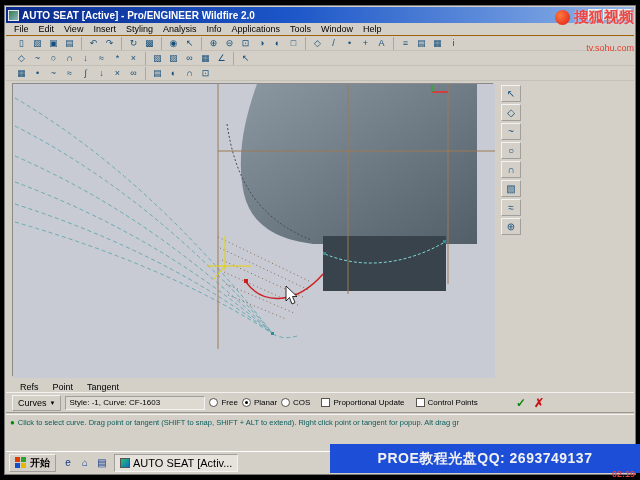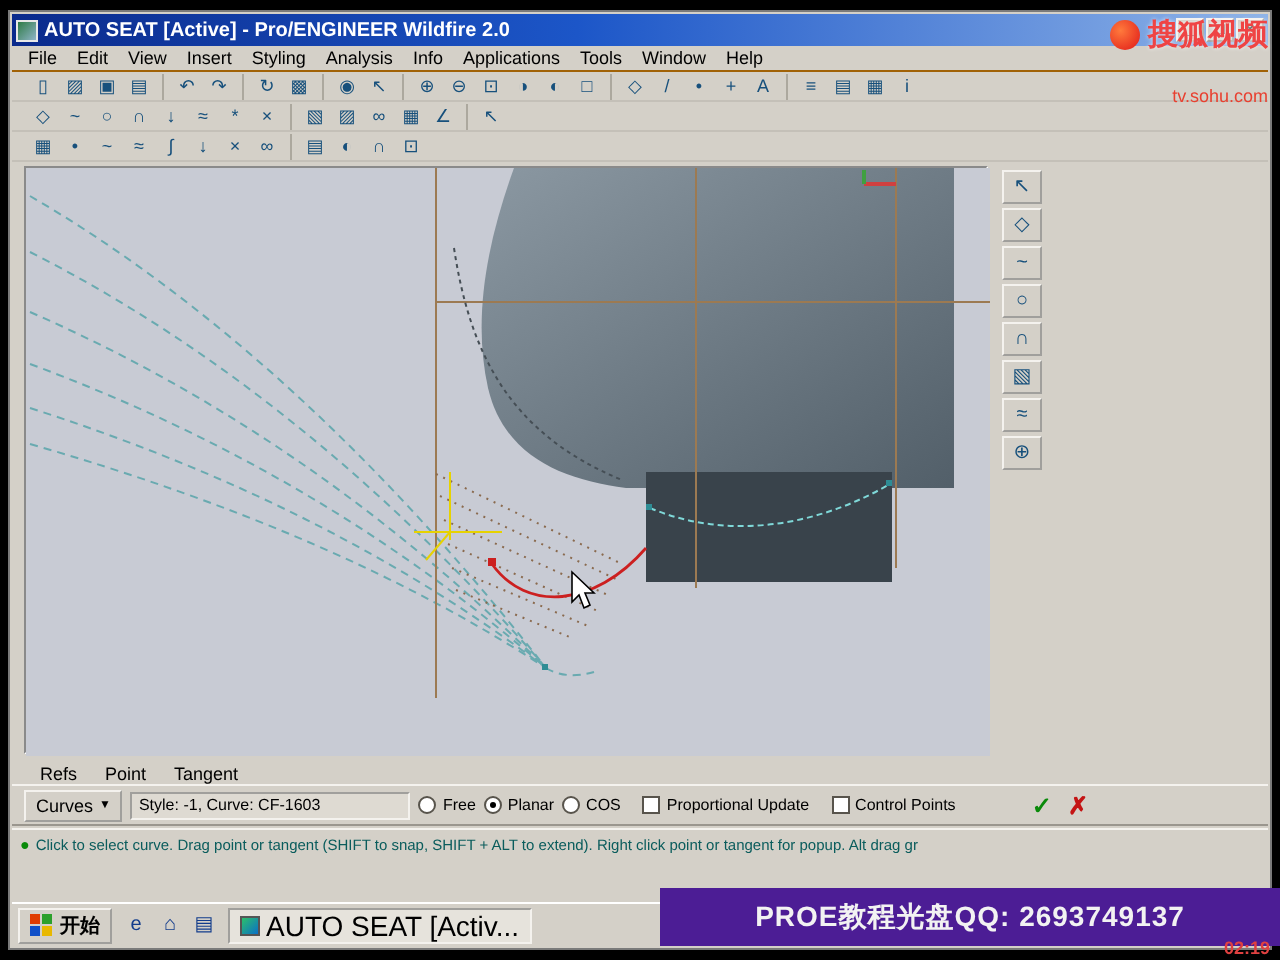--- a/index.html
+++ b/index.html
@@ -48,24 +48,24 @@
   .sdot{color:#0a8a0a;font-size:8px;margin-right:3px}
   .smsg{font-size:7.5px;color:#0a5c5c;white-space:nowrap;overflow:hidden}
   
   .taskbar{position:absolute;left:1px;right:1px;bottom:1px;height:22px;background:#d4d0c8;border-top:1px solid #fff;display:flex;align-items:center;padding:1px 3px;gap:4px}
   .startbtn{height:18px;display:flex;align-items:center;gap:3px;padding:0 5px;border:1px outset #f4f2ee;background:#d4d0c8;font-size:10px;font-weight:bold}
   .flag{width:12px;height:12px;display:grid;grid-template-columns:5px 5px;grid-template-rows:5px 5px;gap:1px}
   .flag i:nth-child(1){background:#e03c00}.flag i:nth-child(2){background:#2ca02c}
   .flag i:nth-child(3){background:#1050c8}.flag i:nth-child(4){background:#e8b800}
   .qicons{display:flex;gap:1px}
   .qicon{width:16px;height:16px;font-size:10px;line-height:15px;text-align:center;color:#123c8c}
-  .taskbtn{height:18px;display:flex;align-items:center;gap:3px;padding:0 5px;border:1px inset #f4f2ee;background:#e6e3dc;font-size:14px;max-width:175px;white-space:nowrap;overflow:hidden}
+  .taskbtn{height:18px;display:flex;align-items:center;gap:3px;padding:0 5px;border:1px inset #f4f2ee;background:#e6e3dc;font-size:11px;max-width:175px;white-space:nowrap;overflow:hidden}
   .tbicon{width:10px;height:10px;background:linear-gradient(135deg,#2cc06a,#0a70c8);border:1px solid #555;flex:none}
   
-  .overlay{position:absolute;left:330px;top:444px;width:310px;height:29px;background:#4c1d95;color:#f2f2f2;font-size:14px;font-weight:bold;line-height:29px;text-align:center;letter-spacing:.5px;white-space:nowrap;overflow:hidden}
+  .overlay{position:absolute;left:330px;top:444px;width:310px;height:29px;background:#1d4ed8;color:#f2f2f2;font-size:14px;font-weight:bold;line-height:29px;text-align:center;letter-spacing:.5px;white-space:nowrap;overflow:hidden}
   .vtime{position:absolute;right:5px;bottom:1px;color:#e04040;font-size:9px;font-weight:bold}
   .watermark{position:absolute;right:6px;top:8px;text-align:right}
   .wmrow{display:flex;align-items:center;gap:4px;justify-content:flex-end}
   .wmlogo{width:15px;height:15px;border-radius:50%;background:radial-gradient(circle at 35% 35%,#ff7a3c,#e01818)}
   .wmtitle{color:#ef4444;font-size:15px;font-weight:bold;text-shadow:0 0 2px rgba(255,255,255,.75)}
   .wmsub{color:#e84030;font-size:9px;margin-top:16px}
 </style>
 </head>
 <body>
 

